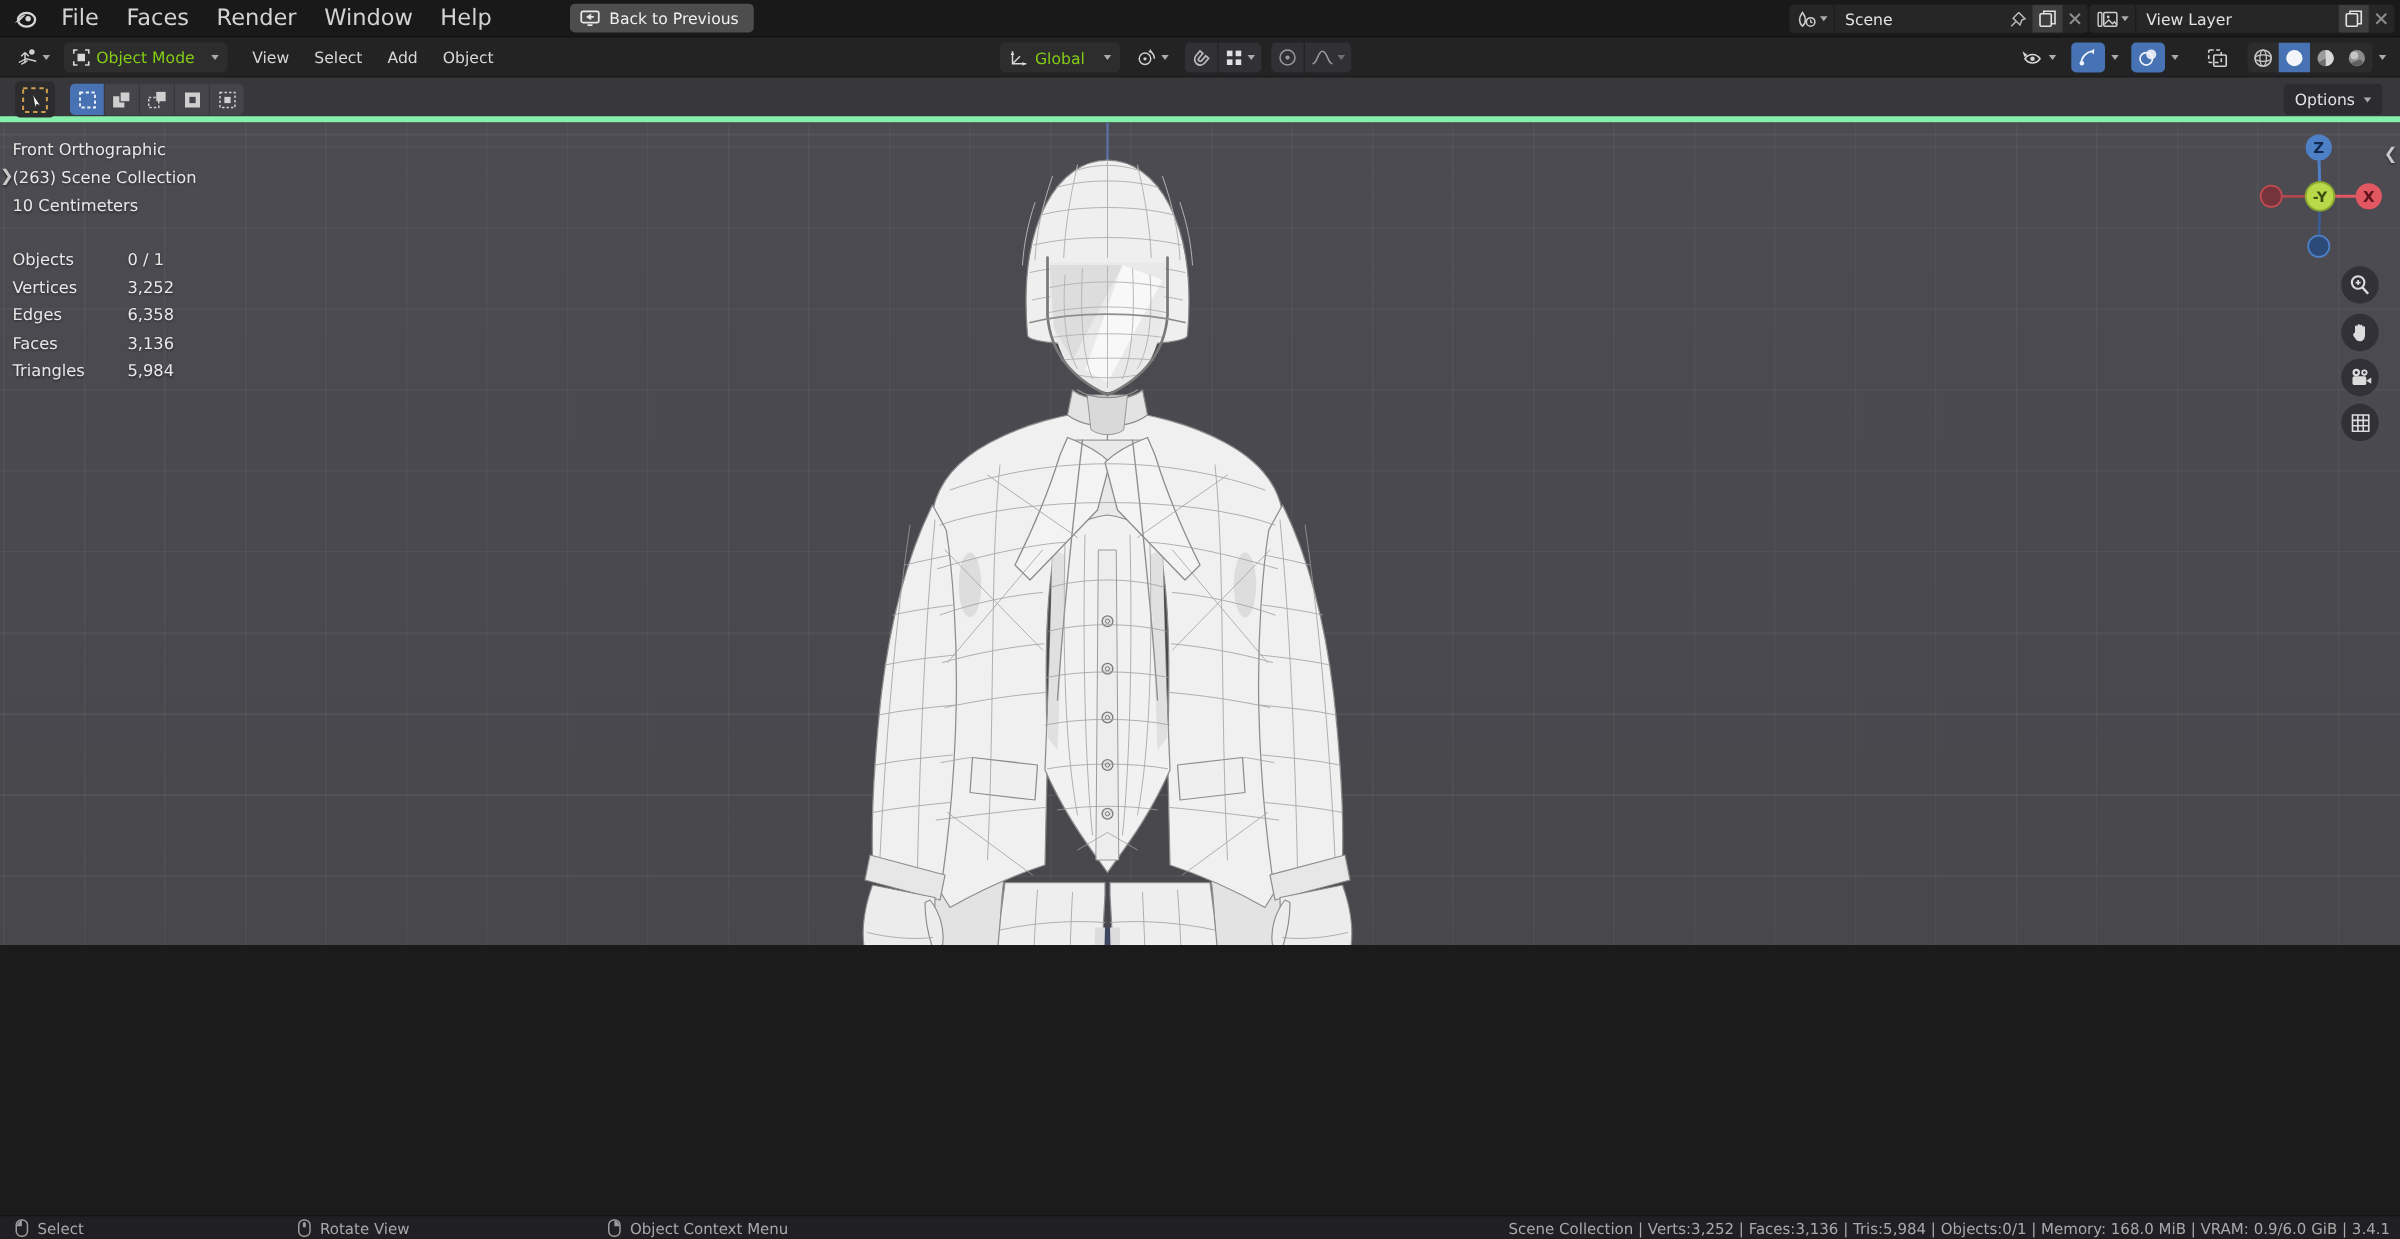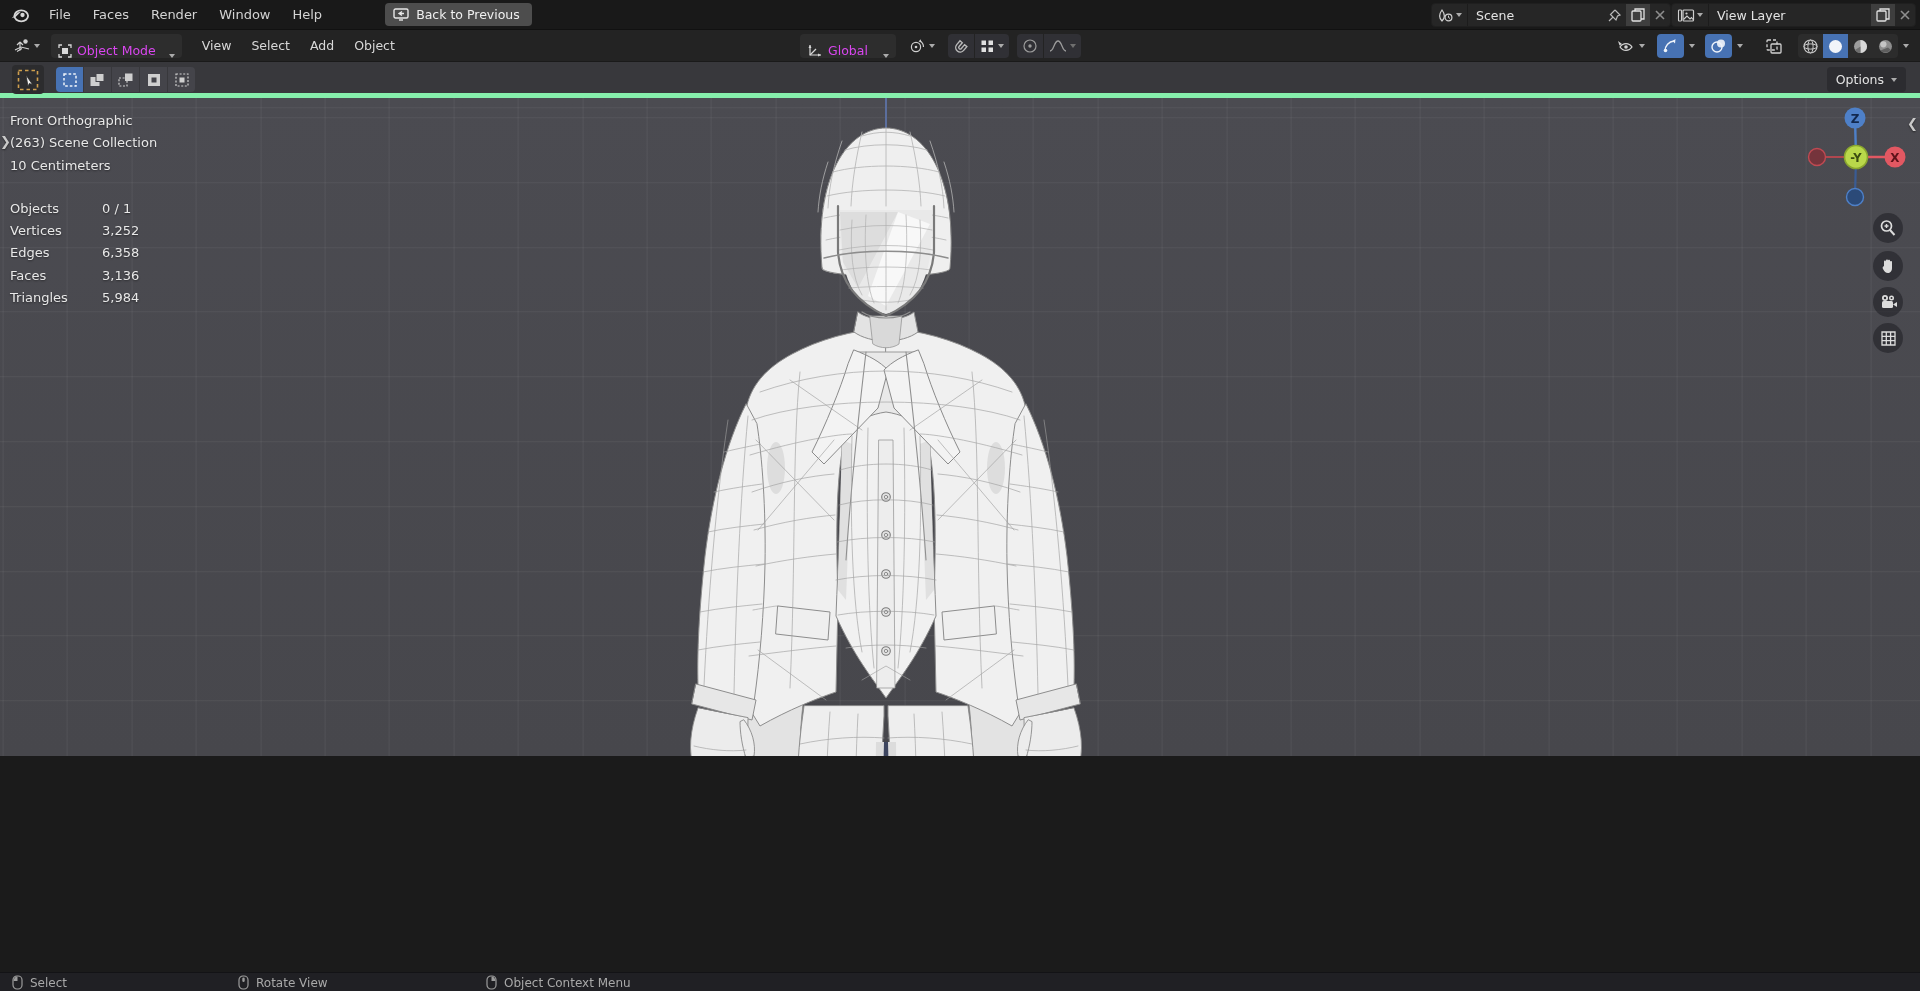--- a/index.html
+++ b/index.html
@@ -4,40 +4,40 @@
 <style>
   * { margin:0; padding:0; box-sizing:border-box; }
   html,body { width:1920px; height:991px; background:#1b1b1b; overflow:hidden;
     font-family:"DejaVu Sans","Liberation Sans",sans-serif; -webkit-font-smoothing:antialiased; }
   #app { position:absolute; inset:0; width:1920px; height:991px; }
 
   
   .topbar { position:absolute; left:0; top:0; width:1920px; height:30px;
     background:#191919; display:flex; align-items:center; border-bottom:1px solid #111; }
   .logo { width:20px; height:20px; margin:0 8px 0 10px; flex:0 0 auto; }
-  .menu-item { color:#d3d3d3; font-size:13px; padding:0 11px; height:100%;
+  .menu-item { color:#d3d3d3; font-size:18px; padding:0 11px; height:100%;
     display:flex; align-items:center; cursor:default; }
   .back-btn { margin-left:52px; background:#4d4d4d; border-radius:4px; height:23px;
     display:flex; align-items:center; gap:7px; padding:0 12px 0 8px; color:#f0f0f0; font-size:12.5px; }
   .top-right { position:absolute; right:4px; top:3px; display:flex; gap:0; height:24px; }
   .id-field { background:#262626; border:1px solid #1f1f1f; border-radius:4px; display:flex;
     align-items:center; height:24px; }
   .id-field .browse { display:flex; align-items:center; gap:2px; padding:0 5px; height:100%;
     border-right:1px solid #1c1c1c; }
   .id-field .name { color:#e3e3e3; font-size:12.5px; padding:0 8px; }
   .id-field .mini { display:flex; align-items:center; padding:0 4px; height:100%; }
   .id-field .mini.lit { background:#3e3e3e; }
   .caret { width:0; height:0; border-left:3.5px solid transparent; border-right:3.5px solid transparent;
     border-top:4.5px solid #ababab; display:inline-block; }
 
   
   .vheader { position:absolute; left:0; top:30px; width:1920px; height:32px;
     background:#232323; display:flex; align-items:center; border-bottom:1px solid #1a1a1a; }
-  .hbtn { display:flex; align-items:flex-end; gap:5px; background:#2d2d2d; border-radius:4px;
-    height:24px; padding:0 7px; color:#d946ef; font-size:12.5px; }
+  .hbtn { display:flex; align-items:center; gap:5px; background:#2d2d2d; border-radius:4px;
+    height:24px; padding:0 7px; color:#84cc16; font-size:12.5px; }
   .flatbtn { display:flex; align-items:center; gap:3px; height:24px; padding:0 5px; border-radius:4px; }
   .flatbtn.on { background:#4772b3; }
   .flatbtn.dim2 { background:#303035; }
   .hmenu { color:#d8d8d8; font-size:12.5px; padding:0 10px; }
   .hdr-center { position:absolute; left:800px; top:4px; display:flex; align-items:center; gap:8px; }
   .hdr-right { position:absolute; right:6px; top:4px; display:flex; align-items:center; }
   .seg { display:flex; background:#2c2c2c; border-radius:4px; overflow:hidden; }
   .seg > div { width:25px; height:24px; display:flex; align-items:center; justify-content:center; }
   .seg > div.on { background:#4772b3; }
 
@@ -642,15 +642,16 @@
       </svg>
       <span>Rotate View</span>
     </div>
     <div class="hint" style="left:486px">
       <svg width="11" height="15" viewBox="0 0 11 15">
         <rect x="1" y="1" width="9" height="13" rx="4" fill="none" stroke="#9c9c9c" stroke-width="1.2"></rect>
         <path d="M9.5,6 L5.5,6 L5.5,1.5 C8,1.5 9.2,3.5 9.5,6 Z" fill="#9c9c9c"></path>
       </svg>
       <span>Object Context Menu</span>
     </div>
+    <div class="status-info">Scene Collection | Verts:3,252 | Faces:3,136 | Tris:5,984 | Objects:0/1 | Memory: 168.0 MiB | VRAM: 0.9/6.0 GiB | 3.4.1</div>
   </div>
 
 </div>
 
 </body></html>

